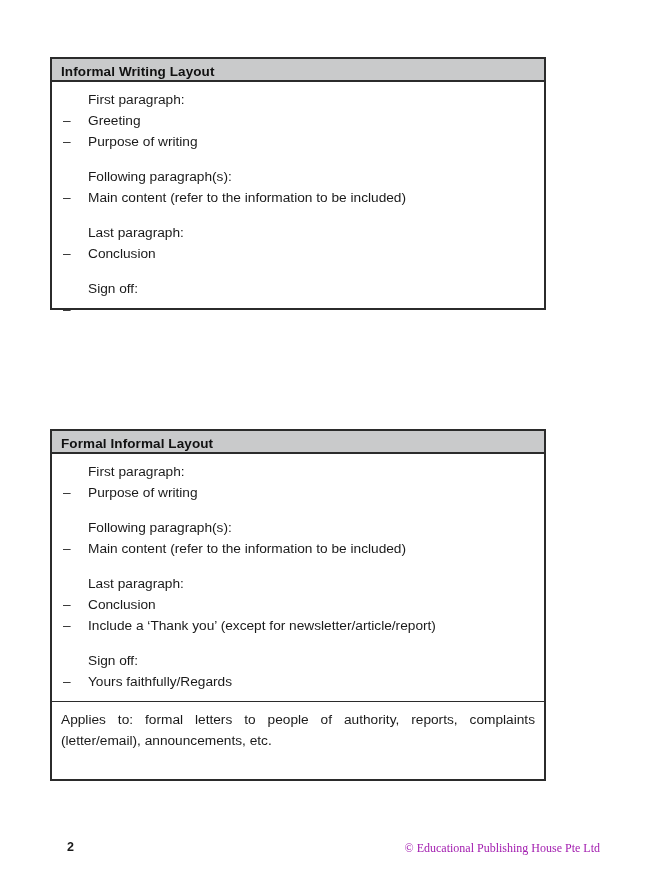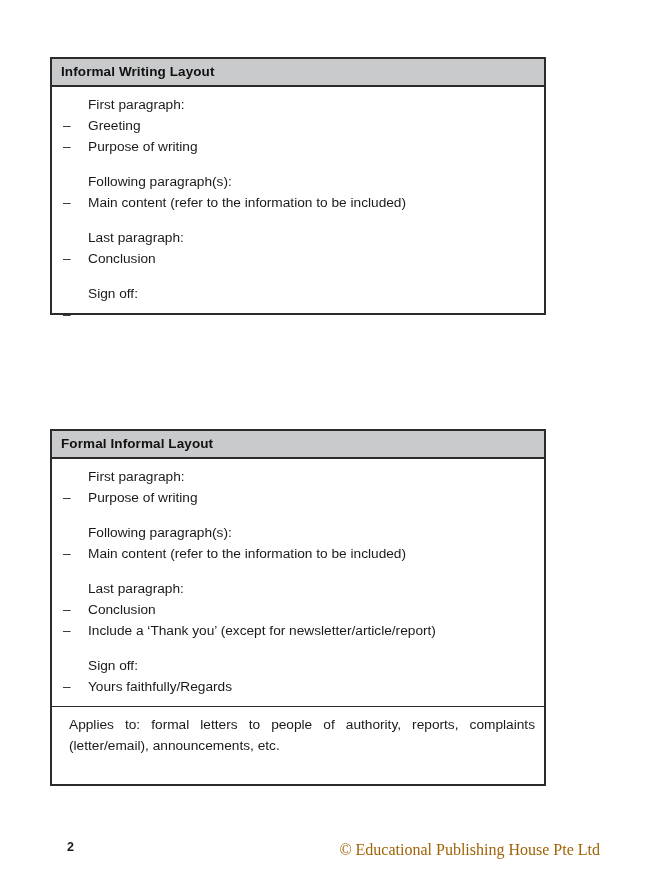--- a/index.html
+++ b/index.html
@@ -35,21 +35,21 @@
 
   #table-informal { top: 57px; }
   #table-formal   { top: 429px; }
 
   .table-header {
     background: #c9cacb;
     border-bottom: 2px solid #2b2b2b;
     font-size: 13.5px;
     font-weight: bold;
     color: #111111;
-    padding: 5px 9px 6px 9px;
+    padding: 5px 9px 1px 9px;
     letter-spacing: 0.1px;
   }
 
   .table-section {
     padding: 7px 9px 9px 9px;
   }
 
   .section-divider {
     border-top: 1.5px solid #2b2b2b;
   }
@@ -88,21 +88,20 @@
     top: 0;
   }
 
   .note-line {
     font-size: 13.7px;
     line-height: 21px;
     color: #1a1a1a;
   }
   .note-line.justified {
     text-align: justify;
-    margin-left: 8px;
   }
   .note-spacer {
     height: 19px;
   }
 
   .footer {
     position: absolute;
     left: 50px;
     right: 50px;
     top: 840px;
@@ -114,22 +113,22 @@
     top: 0;
     font-size: 12.5px;
     font-weight: bold;
     color: #1a1a1a;
   }
   .footer-copyright {
     position: absolute;
     right: 0;
     top: 1px;
     font-family: "Liberation Serif", serif;
-    font-size: 16px;
-    color: #a16207;
+    font-size: 12px;
+    color: #a21caf;
     white-space: nowrap;
   }
 </style>
 </head>
 <body>
 
 <div class="page">
 
   <div class="table-block" id="table-informal">
     <div class="table-header">Informal Writing Layout</div>

